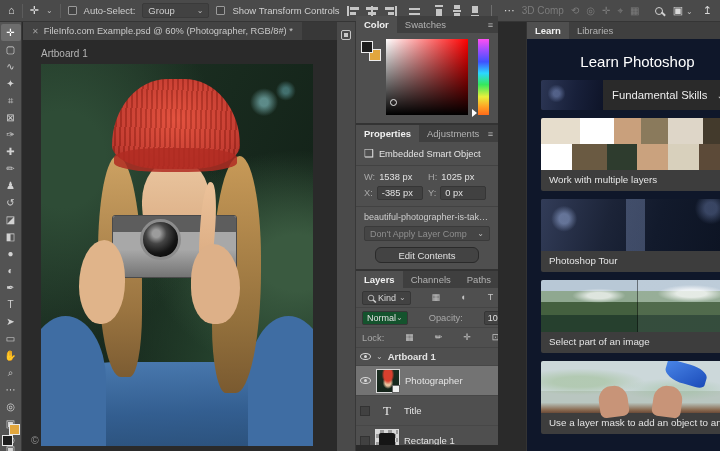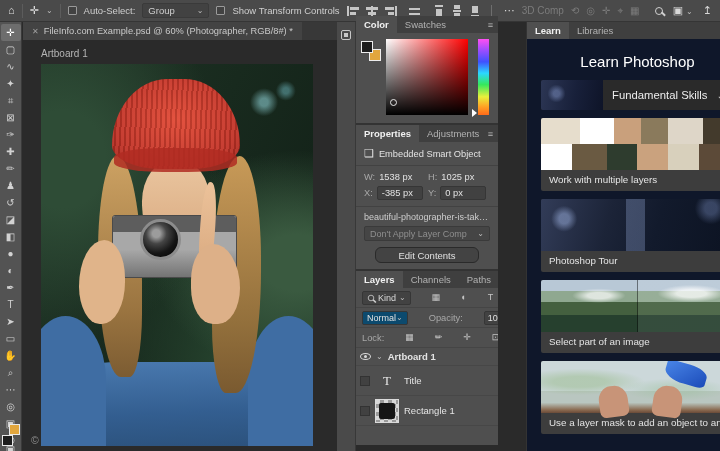--- a/index.html
+++ b/index.html
@@ -101,21 +101,21 @@
   #comp-dd{margin:2px 8px;height:15px;background:#454545;border:1px solid #3a3a3a;border-radius:2px;
     display:flex;align-items:center;justify-content:space-between;padding:0 5px;color:#8f8f8f;font-size:9px;}
   #edit-contents{margin:6px auto 0;width:104px;height:16px;background:#434343;border:1px solid #2a2a2a;
     border-radius:6px;color:#e0e0e0;font-size:9.5px;display:flex;align-items:center;justify-content:center;}
   #layers-panel{position:absolute;left:0;top:255px;width:142px;height:174px;overflow:hidden;}
   .lhdr{height:20px;display:flex;align-items:center;gap:21px;padding:0 6px;border-bottom:1px solid #454545;}
   #kind-dd{display:flex;align-items:center;gap:3px;background:#424242;border:1px solid #363636;border-radius:2px;
     height:14px;padding:0 4px;color:#d8d8d8;font-size:9px;}
   .fico{color:#c4c4c4;font-size:9px;line-height:1;}
   #filter-dot{margin-left:auto;width:7px;height:7px;border-radius:50%;background:#d23a2a;}
-  #blend-dd{display:flex;align-items:center;justify-content:space-between;background:#0c4a6e;border:1px solid #363636;
+  #blend-dd{display:flex;align-items:center;justify-content:space-between;background:#14532d;border:1px solid #363636;
     border-radius:2px;height:14px;padding:0 4px;color:#e0e0e0;font-size:9px;width:62px;}
   .valbox{display:flex;align-items:center;gap:2px;background:#424242;border:1px solid #363636;border-radius:2px;
     height:14px;padding:0 3px;color:#e0e0e0;font-size:9px;justify-content:flex-end;}
   .padlock{width:7px;height:5px;background:#c8c8c8;position:relative;margin-top:3px;}
   .padlock::before{content:'';position:absolute;top:-4px;left:1px;width:4px;height:3px;border:1px solid #c8c8c8;border-bottom:none;border-radius:3px 3px 0 0;}
   
   .lrow{display:flex;align-items:center;gap:5px;padding:0 4px;border-bottom:1px solid #474747;color:#e4e4e4;font-size:9.5px;}
   .lrow.sel{background:#737373;}
   .eye{display:inline-block;width:11px;height:7px;border:1px solid #d8d8d8;border-radius:50%;position:relative;flex:none;}
   .eye::after{content:'';position:absolute;inset:1px 3px;background:#d8d8d8;border-radius:50%;}
@@ -384,20 +384,27 @@
         <span>100%</span>
         <span class="chev">⌄</span>
       </span>
     </div>
     <div id="layer-rows">
         <div class="lrow" style="height:18px">
           <span class="eye"></span>
           <span class="chev">⌄</span>
           <span style="font-weight:bold">Artboard 1</span>
         </div>
+        <div class="lrow sel" style="height:30px">
+          <span class="eye"></span>
+          <span class="th th-photo">
+            <span class="badge"></span>
+          </span>
+          <span>Photographer</span>
+        </div>
         <div class="lrow" style="height:30px">
           <span class="novis"></span>
           <span class="th-t">T</span>
           <span>Title</span>
         </div>
         <div class="lrow" style="height:30px">
           <span class="novis"></span>
           <span class="th th-shape">
             <i></i>
           </span>

